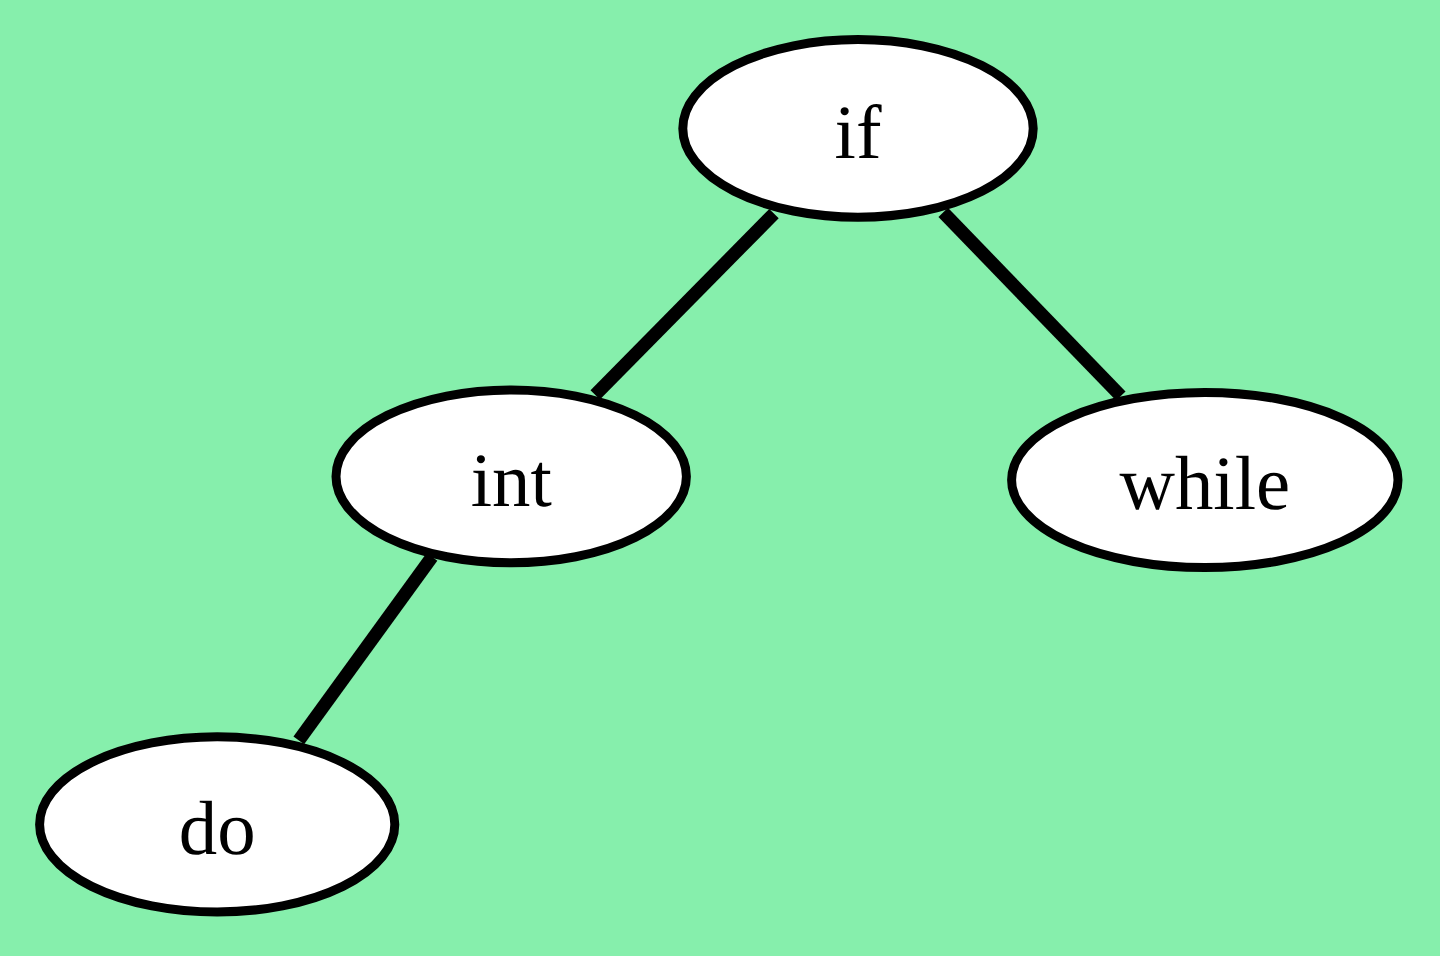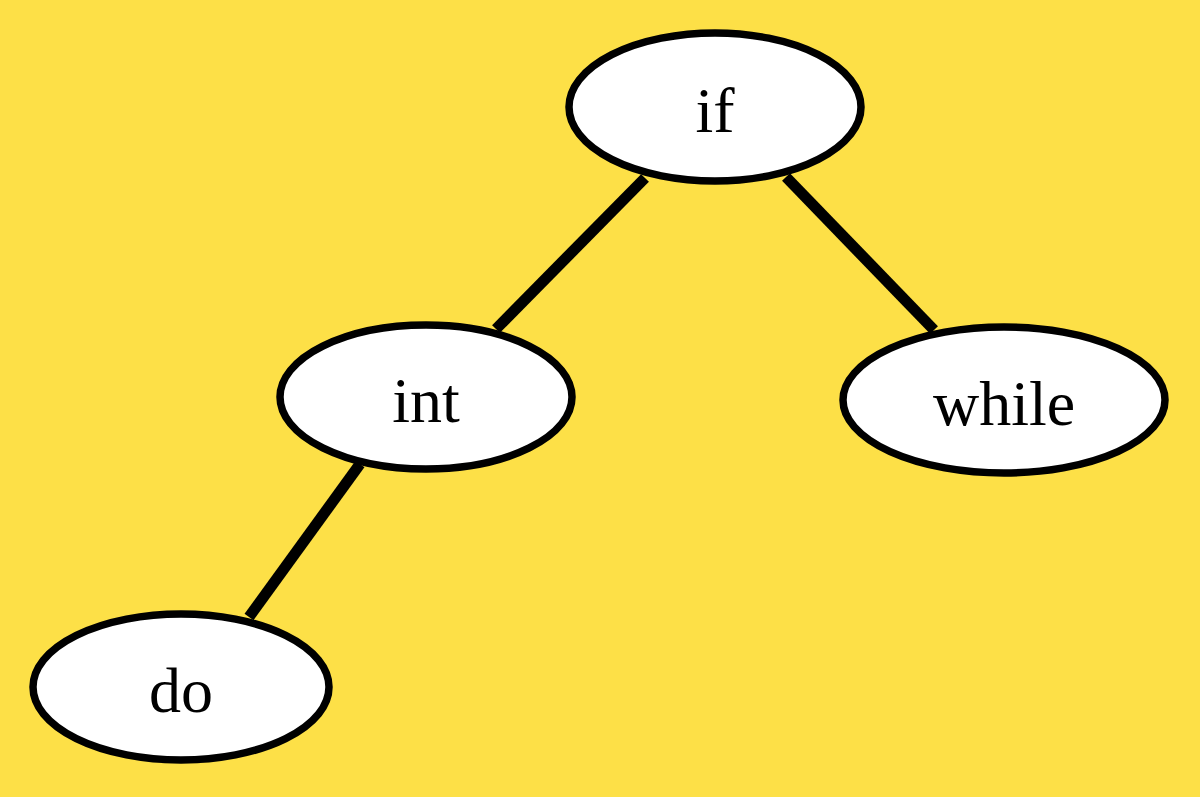--- a/index.html
+++ b/index.html
@@ -35,21 +35,21 @@
   .edge-line {
     stroke: #000000;
     stroke-width: 11;
     stroke-linecap: butt;
     fill: none;
   }
 </style>
 </head>
 <body style="background: rgb(255, 255, 255);">
 
-<div id="canvas" style="background: #fde047;">
+<div id="canvas" style="background: #86efac;">
   <svg id="graph-svg" viewBox="0 0 1200 797" xmlns="http://www.w3.org/2000/svg">
 
     <g>
       <line class="edge-line" x1="645" y1="178" x2="496" y2="329" stroke-width="11" stroke="#000000"></line>
       <line class="edge-line" x1="786" y1="177" x2="934" y2="330" stroke-width="11" stroke="#000000"></line>
       <line class="edge-line" x1="360" y1="464" x2="249" y2="617" stroke-width="11" stroke="#000000"></line>
     </g>
 
     <g>
 

